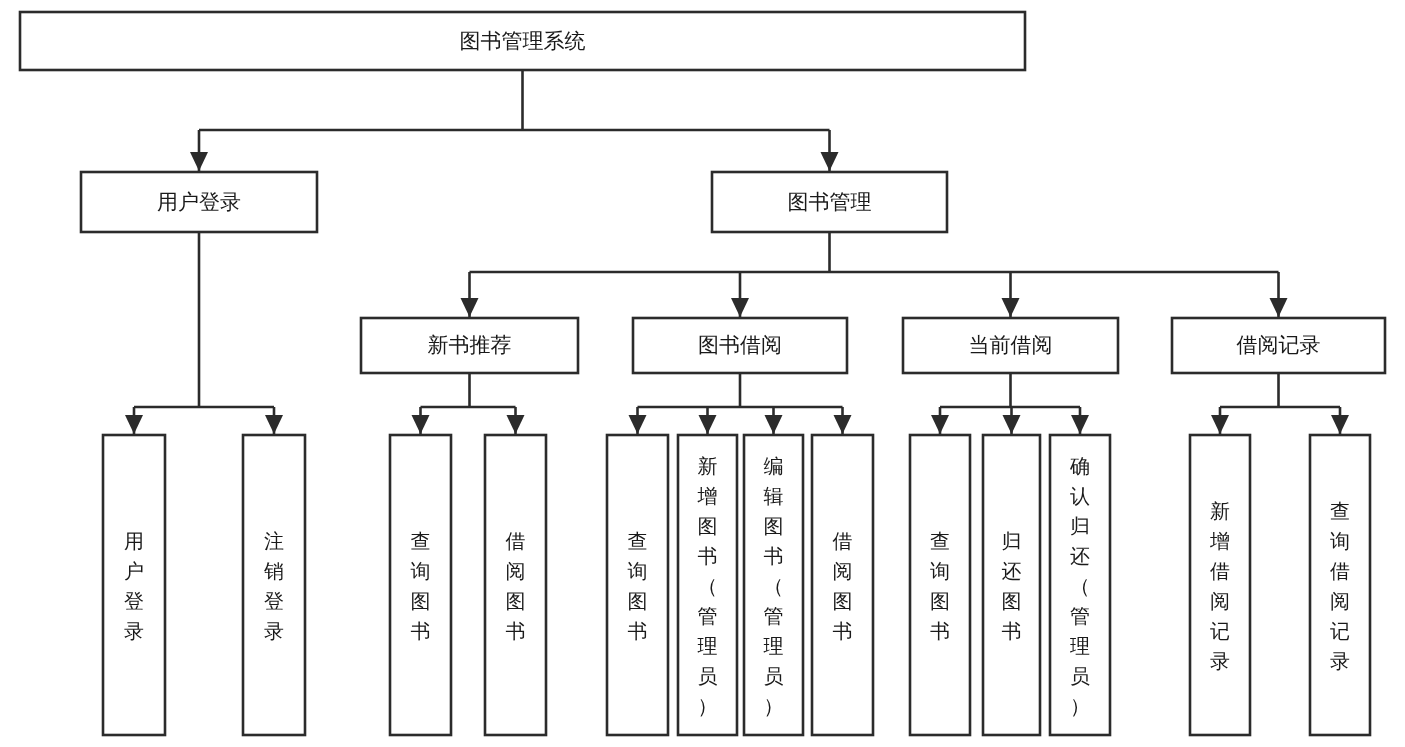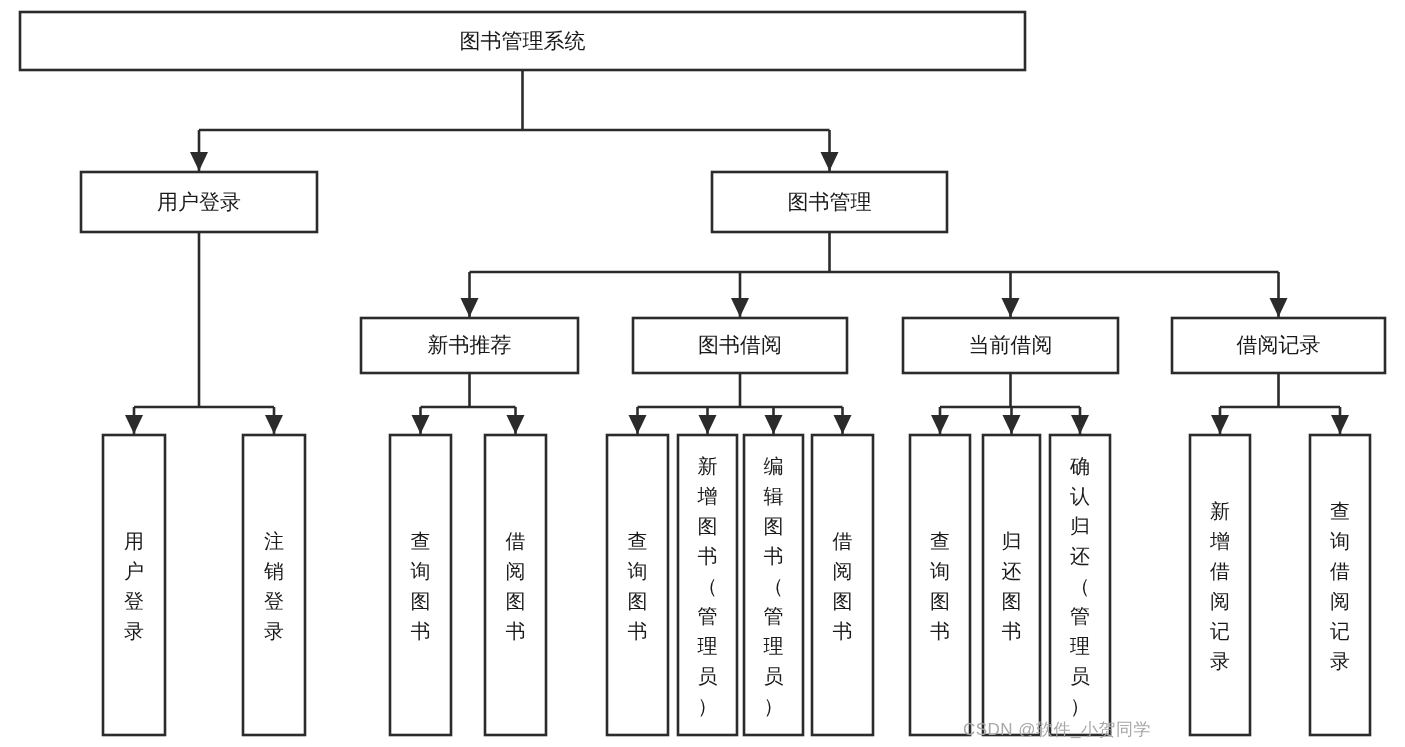--- a/index.html
+++ b/index.html
@@ -201,14 +201,13 @@
         <g>
           <rect x="1190" y="435" width="60" height="300" class="node-box"></rect>
           <text x="1220" class="node-label-v" font-size="21"><tspan x="1220" y="518.40">新</tspan><tspan x="1220" y="548.40">增</tspan><tspan x="1220" y="578.40">借</tspan><tspan x="1220" y="608.40">阅</tspan><tspan x="1220" y="638.40">记</tspan><tspan x="1220" y="668.40">录</tspan></text>
         </g>
         <g>
           <rect x="1310" y="435" width="60" height="300" class="node-box"></rect>
           <text x="1340" class="node-label-v" font-size="21"><tspan x="1340" y="518.40">查</tspan><tspan x="1340" y="548.40">询</tspan><tspan x="1340" y="578.40">借</tspan><tspan x="1340" y="608.40">阅</tspan><tspan x="1340" y="638.40">记</tspan><tspan x="1340" y="668.40">录</tspan></text>
         </g>
       </g>
   </svg>
-  <div class="watermark">CSDN @软件_小贺同学</div>
 </div>
 
 </body></html>

